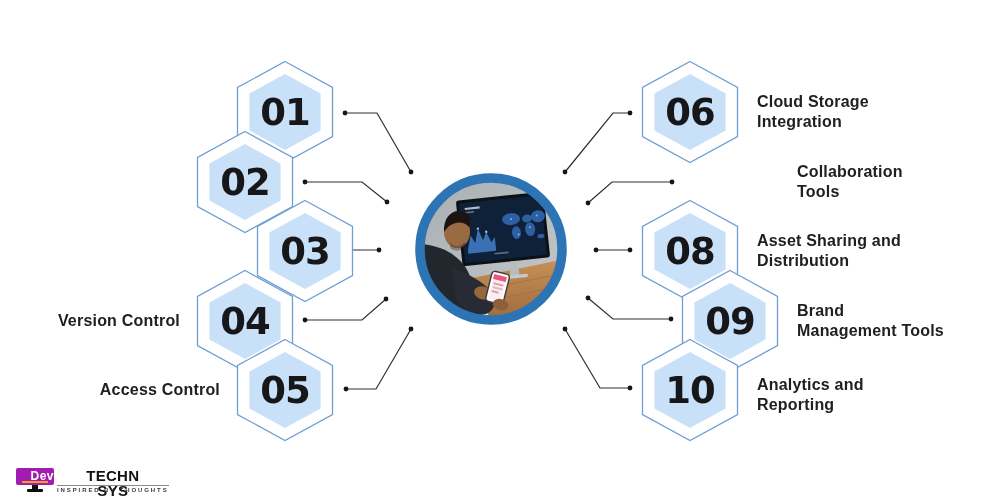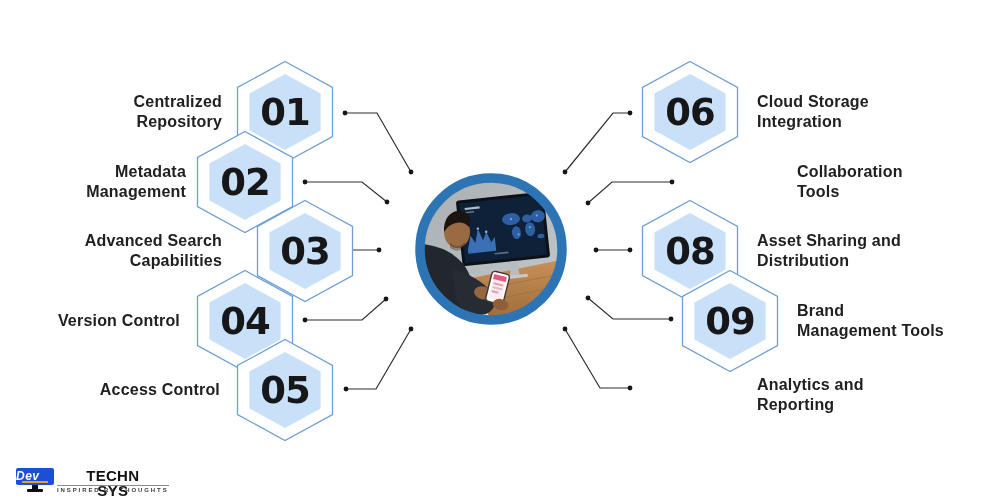--- a/index.html
+++ b/index.html
@@ -28,22 +28,22 @@
   }
   .flabel.align-r{text-align:right;}
   .flabel.align-l{text-align:left;}
 
   .center-photo{position:absolute;left:412px;top:170px;width:158px;height:158px;}
 
   
   .logo{position:absolute;left:16px;top:468px;display:flex;align-items:flex-start;}
   .logo-monitor{position:relative;width:38px;height:26px;}
   .logo-screen{
-    position:absolute;left:0;top:0;width:38px;height:17px;background:#1d4ed8;
-    border-radius:2px;display:flex;align-items:center;justify-content:flex-start;font-style:italic;
+    position:absolute;left:0;top:0;width:38px;height:17px;background:#a21caf;
+    border-radius:2px;display:flex;align-items:center;justify-content:flex-end;
   }
   .logo-screen span{
     color:#ffffff;font-weight:700;font-size:12px;letter-spacing:0.5px;line-height:1;
     padding-bottom:2px;
   }
   .logo-underline{position:absolute;left:6px;bottom:2px;width:26px;height:2px;background:#f49d1b;}
   .logo-stand{position:absolute;left:16px;top:17px;width:6px;height:4px;background:#0d0d0d;}
   .logo-base{position:absolute;left:11px;top:21px;width:16px;height:2.5px;background:#0d0d0d;border-radius:1px;}
   .logo-right{margin-left:3px;}
   .logo-word{display:flex;align-items:center;height:15px;flex-direction:column;}
@@ -108,26 +108,20 @@
         <circle cx="588" cy="298" r="2.4"></circle>
         <circle cx="671" cy="319" r="2.4"></circle>
     </g>
     <g>
       <polyline points="565,329 600,388 630,388"></polyline>
         <circle cx="565" cy="329" r="2.4"></circle>
         <circle cx="630" cy="388" r="2.4"></circle>
     </g>
   </svg>
 
-  <div class="flabel align-r" style="right:778px;top:112px;">Centralized
-Repository</div>
-  <div class="flabel align-r" style="right:814px;top:182px;">Metadata
-Management</div>
-  <div class="flabel align-r" style="right:778px;top:251px;">Advanced Search
-Capabilities</div>
   <div class="flabel align-r" style="right:820px;top:321px;">Version Control</div>
   <div class="flabel align-r" style="right:780px;top:390px;">Access Control</div>
 
   <div class="flabel align-l" style="left:757px;top:112px;">Cloud Storage
 Integration</div>
   <div class="flabel align-l" style="left:797px;top:182px;">Collaboration
 Tools</div>
   <div class="flabel align-l" style="left:757px;top:251px;">Asset Sharing and
 Distribution</div>
   <div class="flabel align-l" style="left:797px;top:321px;">Brand
@@ -183,20 +177,27 @@
         <polygon class="outer" points="49,1.5 96.5,27.5 96.5,76.5 49,102.5 1.5,76.5 1.5,27.5"></polygon>
         <polygon class="inner" points="49,14.1 84.6,33.6 84.6,70.4 49,89.9 13.4,70.4 13.4,33.6"></polygon>
         <text x="49" y="65">08</text>
       </svg>
   </div>
   <div class="hex" style="left:681px;top:269px;z-index:4;text-align:right;">
     <svg viewBox="0 0 98 104">
         <polygon class="outer" points="49,1.5 96.5,27.5 96.5,76.5 49,102.5 1.5,76.5 1.5,27.5"></polygon>
         <polygon class="inner" points="49,14.1 84.6,33.6 84.6,70.4 49,89.9 13.4,70.4 13.4,33.6"></polygon>
         <text x="49" y="65">09</text>
+      </svg>
+  </div>
+  <div class="hex" style="left:641px;top:338px;z-index:5;">
+    <svg viewBox="0 0 98 104">
+        <polygon class="outer" points="49,1.5 96.5,27.5 96.5,76.5 49,102.5 1.5,76.5 1.5,27.5"></polygon>
+        <polygon class="inner" points="49,14.1 84.6,33.6 84.6,70.4 49,89.9 13.4,70.4 13.4,33.6"></polygon>
+        <text x="49" y="65">10</text>
       </svg>
   </div>
 
   <div class="center-photo">
     <svg viewBox="0 0 158 158" width="158" height="158">
       <defs>
         <clipPath id="photoClip">
             <circle cx="79" cy="79" r="67"></circle>
           </clipPath>
         <linearGradient id="gwall" x1="0" y1="0" x2="1" y2="1">

